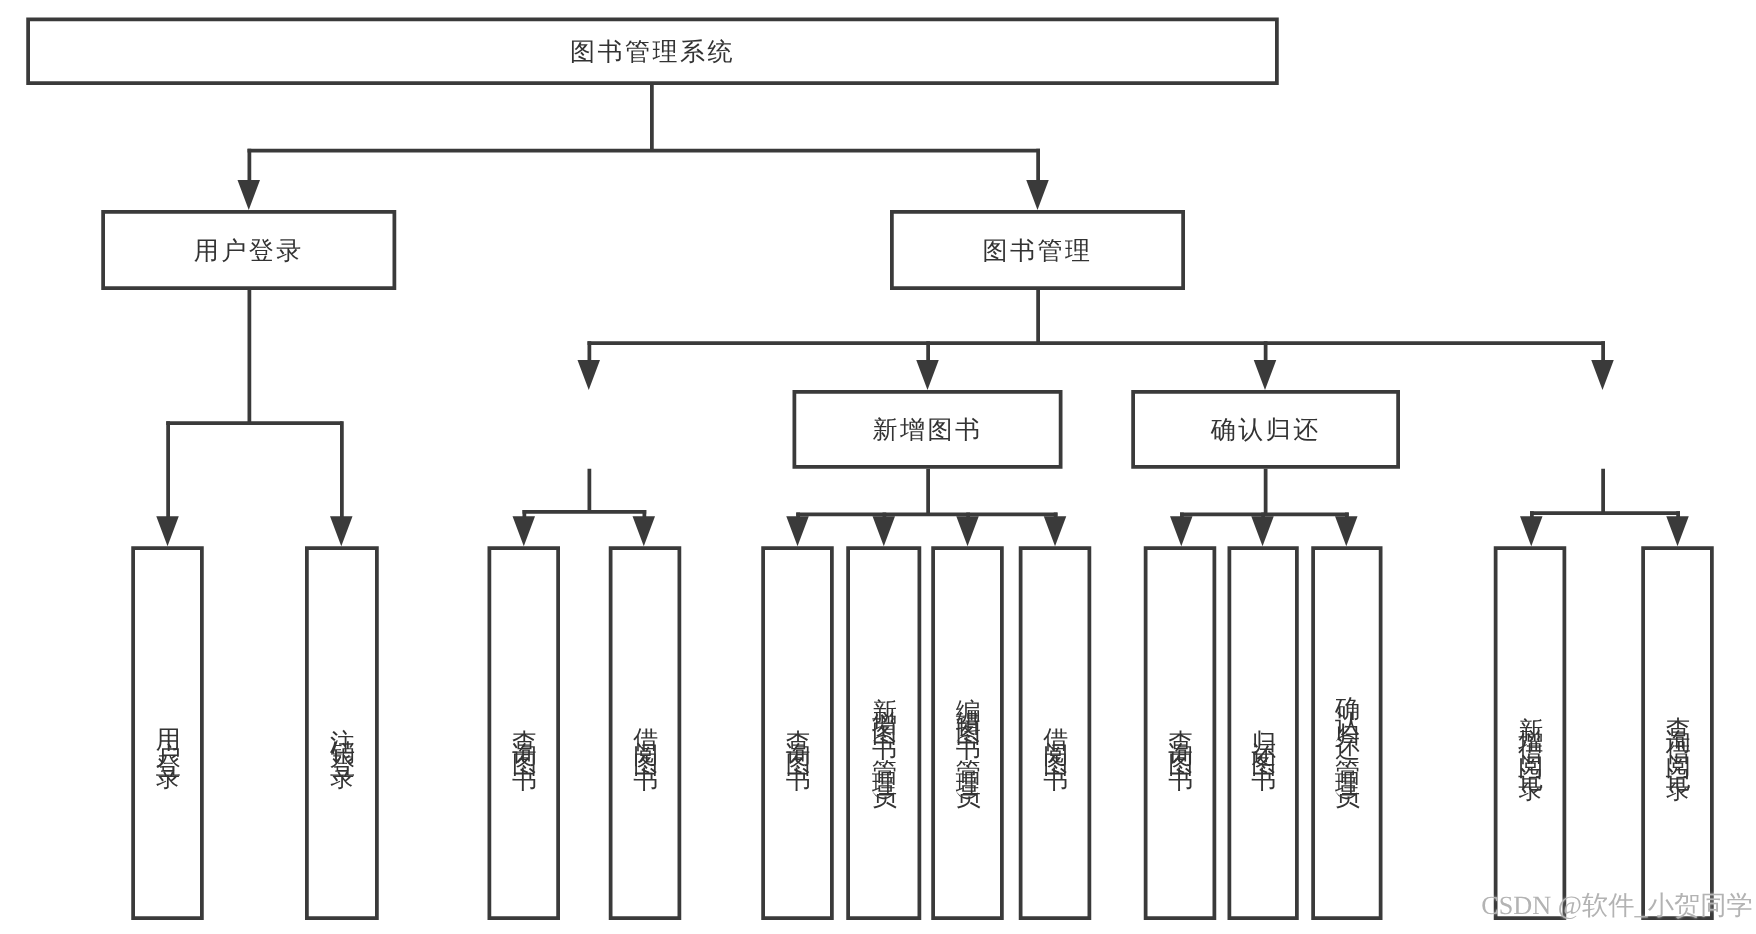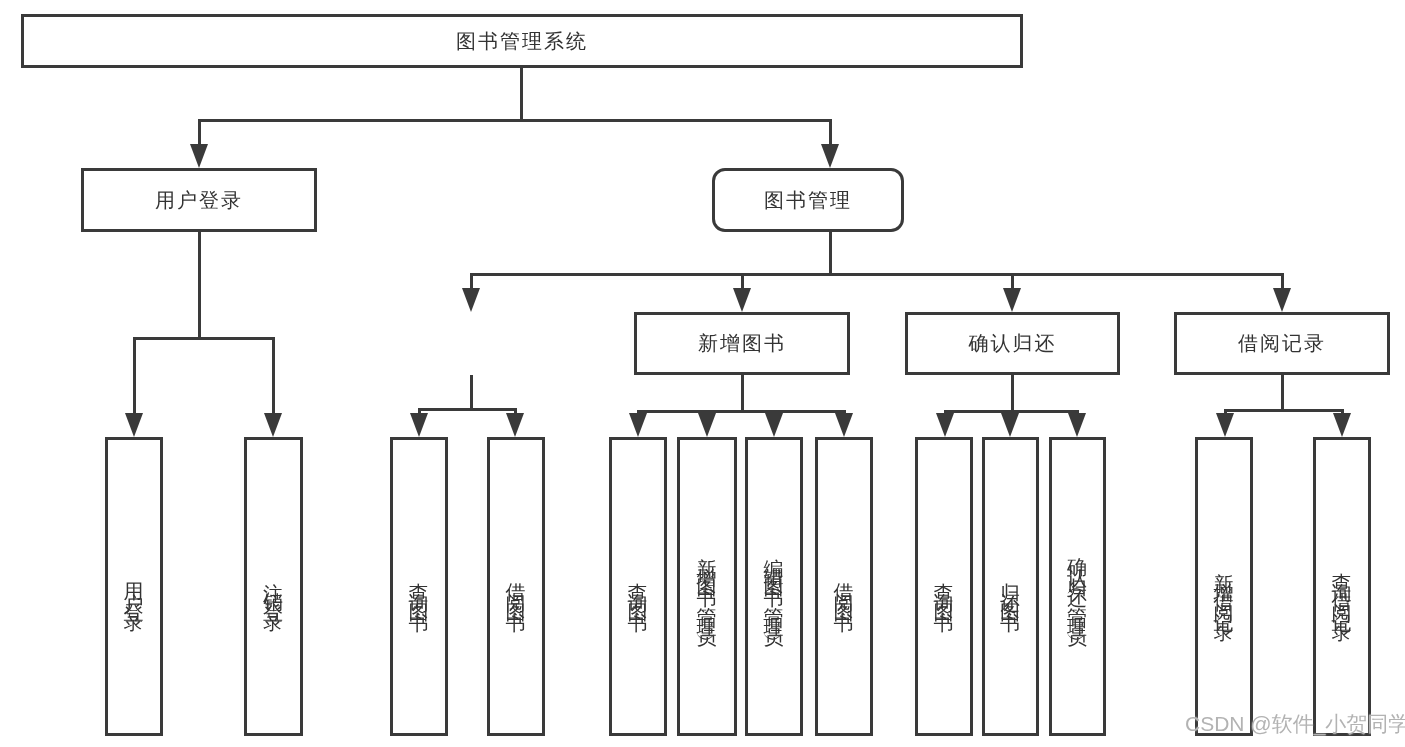--- a/index.html
+++ b/index.html
@@ -1,21 +1,21 @@
 <!DOCTYPE html>
 <html><head>
 <meta charset="utf-8">
 <style>
   html, body { margin: 0; padding: 0; background: #ffffff; }
   #canvas {
     position: relative;
     width: 1405px;
     height: 747px;
     background: #ffffff;
-    font-family: Liberation Sans, sans-serif;
+    font-family: Liberation Serif, serif;
     overflow: hidden;
   }
   .node {
     position: absolute;
     box-sizing: border-box;
     border: 3px solid #3a3a3a;
     background: #ffffff;
     display: flex;
     align-items: center;
     justify-content: center;
@@ -61,32 +61,29 @@
 
 <div id="canvas">
 
   <div class="node" style="left:21px; top:14px; width:1002px; height:54px;">
     <span class="lbl">图书管理系统</span>
   </div>
 
   <div class="node" style="left:81px; top:168px; width:236px; height:64px;">
     <span class="lbl">用户登录</span>
   </div>
-  <div class="node" style="left:712px; top:168px; width:192px; height:64px;border-radius:13px;">
+  <div class="node" style="left:712px; top:168px; width:236px; height:64px;">
     <span class="lbl">图书管理</span>
   </div>
 
   <div class="node" style="left:634px; top:312px; width:216px; height:63px;">
     <span class="lbl">新增图书</span>
   </div>
   <div class="node" style="left:905px; top:312px; width:215px; height:63px;">
     <span class="lbl">确认归还</span>
-  </div>
-  <div class="node" style="left:1174px; top:312px; width:216px; height:63px;">
-    <span class="lbl">借阅记录</span>
   </div>
 
   <div class="node vnode" style="left:105px; top:437px; width:58px; height:299px;">
     <span class="lbl">用户登录</span>
   </div>
   <div class="node vnode" style="left:244px; top:437px; width:59px; height:299px;">
     <span class="lbl">注销登录</span>
   </div>
 
   <div class="node vnode" style="left:390px; top:437px; width:58px; height:299px;">

